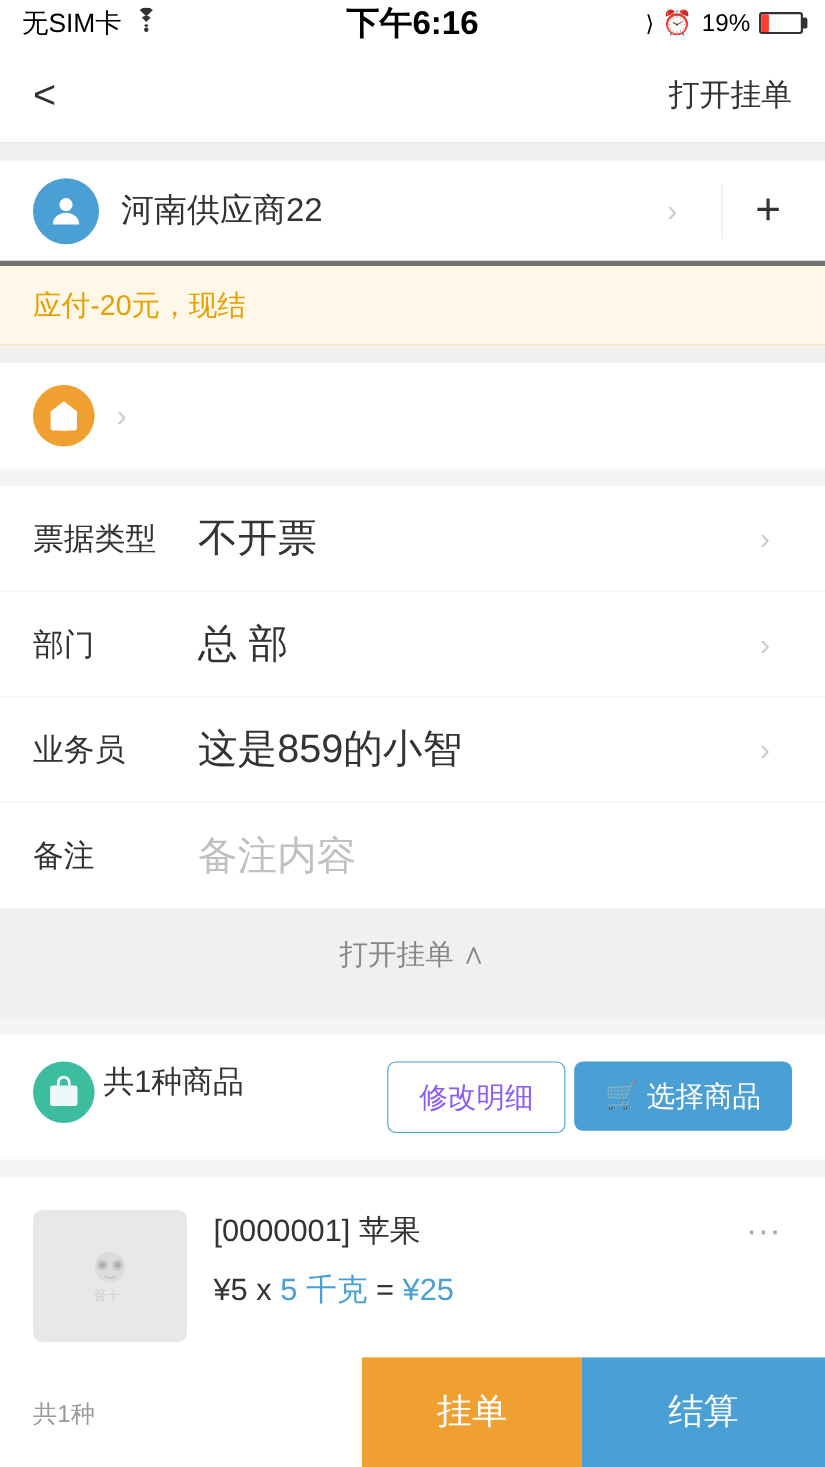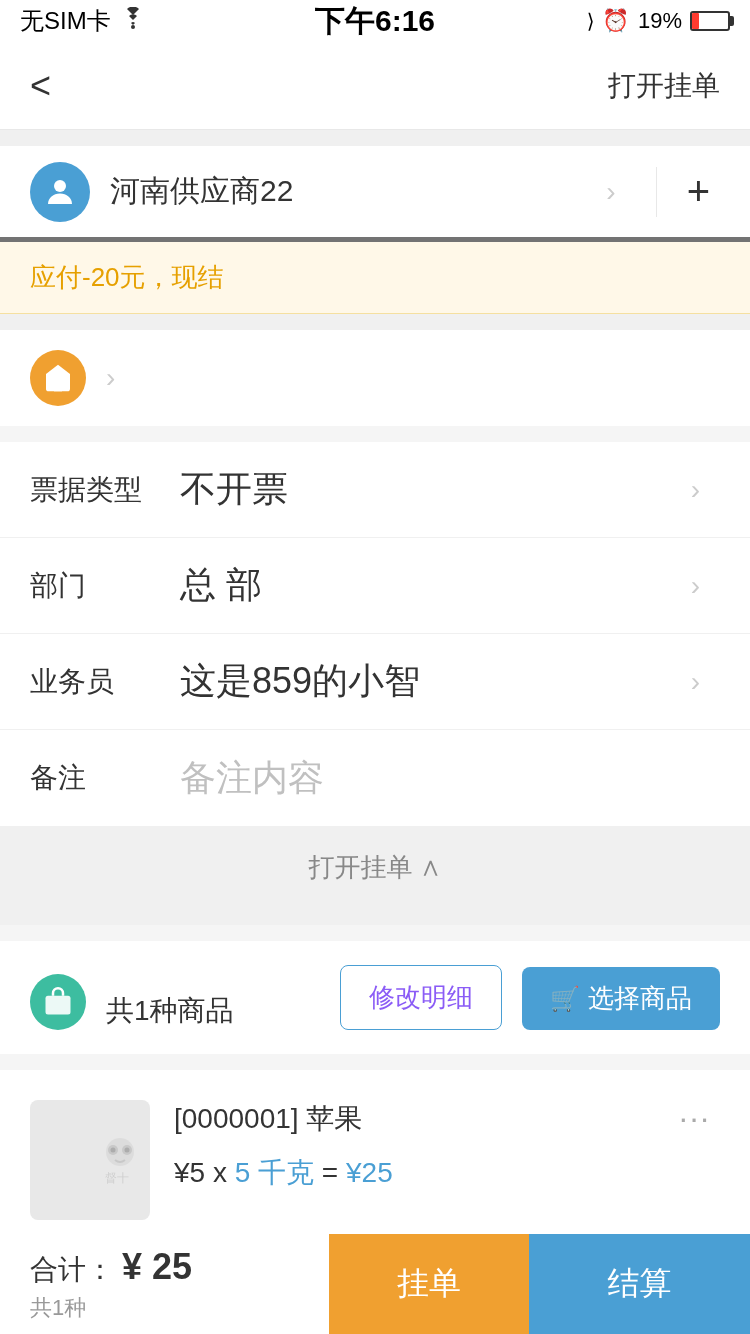--- a/index.html
+++ b/index.html
@@ -228,23 +228,23 @@
       font-size: 26px;
       color: #888;
       cursor: pointer;
     }
 
     
     .product-header {
       background: #fff;
       margin-top: 16px;
       display: flex;
-      align-items: flex-end;
+      align-items: flex-start;
       padding: 24px 30px;
-      gap: 20px;
+      gap: 8px;
     }
     .product-icon {
       width: 56px;
       height: 56px;
       border-radius: 50%;
       background: #3dbda0;
       display: flex;
       align-items: center;
       justify-content: center;
       flex-shrink: 0;
@@ -279,27 +279,27 @@
     
     .product-card {
       background: #fff;
       margin-top: 16px;
       padding: 30px;
       display: flex;
       align-items: flex-start;
       gap: 24px;
     }
     .product-thumb {
-      width: 120px;
+      width: 140px;
       height: 120px;
       background: #e8e8e8;
       border-radius: 8px;
       display: flex;
       align-items: center;
-      justify-content: flex-end;
+      justify-content: center;
       flex-shrink: 0;
     }
     .product-thumb svg {
       width: 60px;
       height: 60px;
       opacity: 0.4;
     }
     .product-info {
       flex: 1;
     }
@@ -520,21 +520,17 @@
       <span class="highlight">¥25</span>
     </div>
   </div>
   <span class="product-more">···</span>
 </div>
 
 <div class="bottom-spacer"></div>
 
 <div class="bottom-bar">
   <div class="total-section">
-    <div class="total-main">
-      <span>合计：</span>
-      <span class="total-amount">¥ 25</span>
-    </div>
     <div class="total-sub">共1种</div>
   </div>
   <button class="btn-hang">挂单</button>
   <button class="btn-checkout">结算</button>
 </div>
 
 </body></html>

